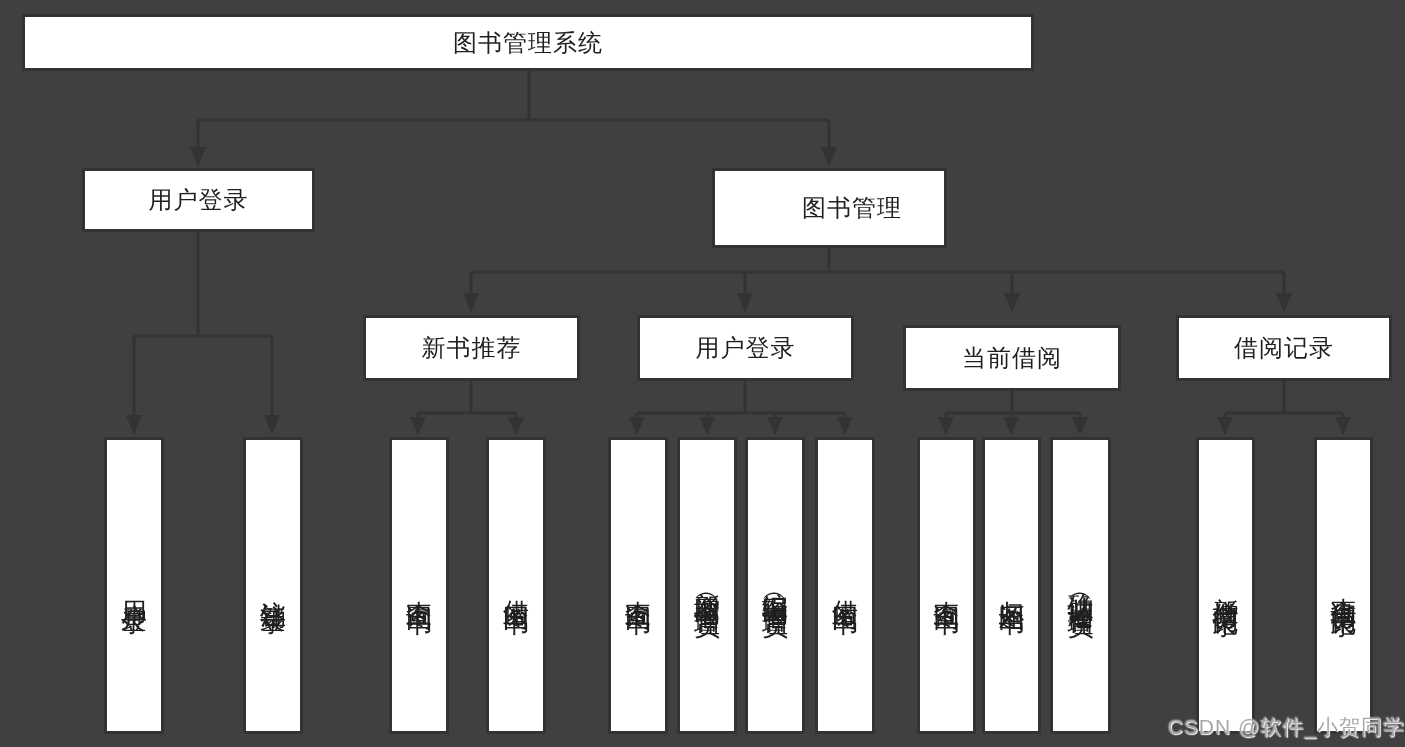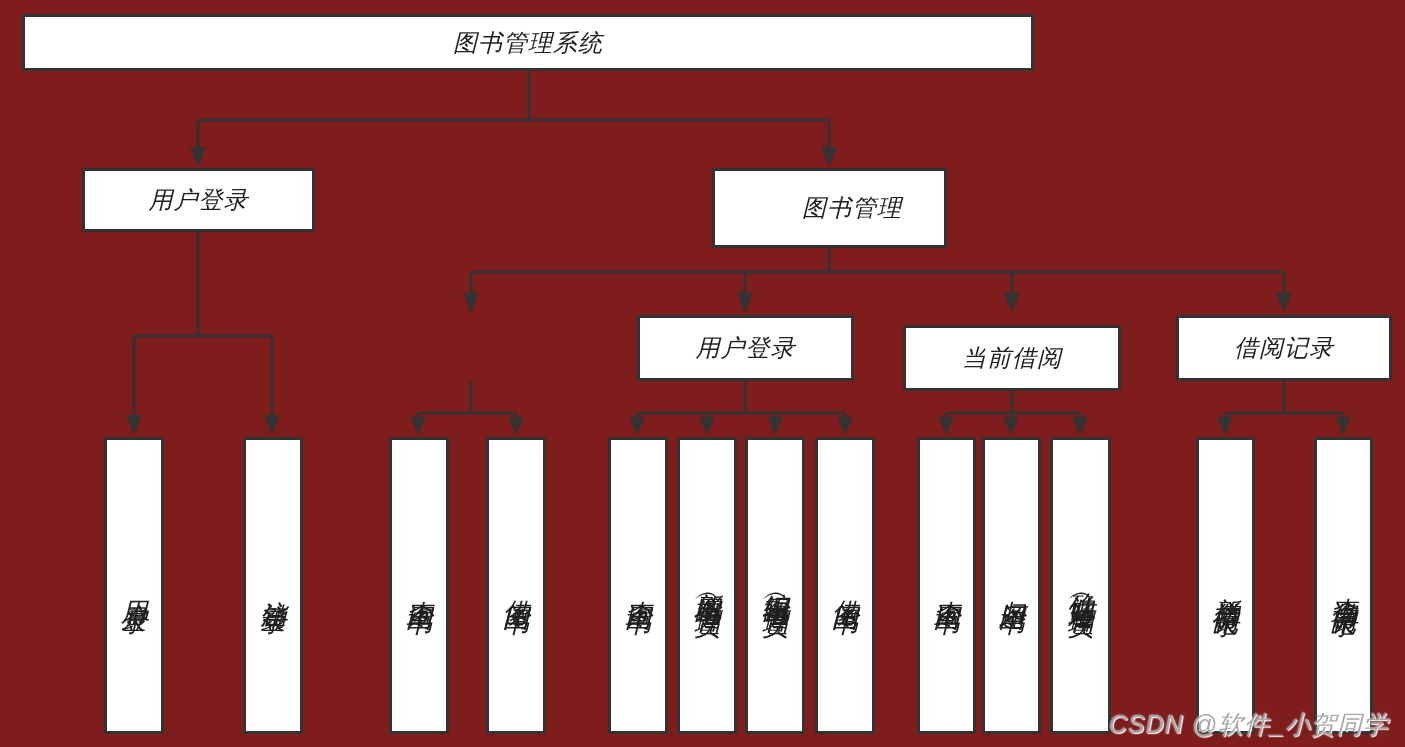--- a/index.html
+++ b/index.html
@@ -1,24 +1,23 @@
 <!DOCTYPE html>
 <html><head>
 <meta charset="utf-8">
 <style>
   html, body { margin:0; padding:0; background:#ffffff; }
   .canvas {
     position: relative;
     width: 1405px;
     height: 747px;
-    background: #7f1d1d;
+    background: #404040;
     font-family: "Liberation Sans", "DejaVu Sans", sans-serif;
     color: #1f1f1f;
     overflow: hidden;
-    font-style: italic;
   }
   .canvas svg { position:absolute; left:0; top:0; }
   .node {
     position: absolute;
     box-sizing: border-box;
     border: 3px solid #333333;
     background: #ffffff;
     display: flex;
     align-items: center;
     justify-content: center;
@@ -31,23 +30,23 @@
   }
   .vbox {
     writing-mode: vertical-rl;
     text-orientation: mixed;
     font-size: 26px;
     line-height: 1.12;
     letter-spacing: 3px;
   }
   .watermark {
     position: absolute;
-    right: 16px;
+    right: 0;
     bottom: 6px;
-    font-size: 25px;
+    font-size: 21px;
     color: rgba(158,158,158,0.9);
     text-shadow: 0 0 2px #ffffff, 1px 1px 1px #ffffff;
     z-index: 3;
     white-space: nowrap;
     letter-spacing: 1px;
   }
 </style>
 </head>
 <body>
 
@@ -106,20 +105,21 @@
       <polygon points="1072,417 1088,417 1080,435" fill="#333333"></polygon>
       <polygon points="1217,417 1233,417 1225,435" fill="#333333"></polygon>
       <polygon points="1335,417 1351,417 1343,435" fill="#333333"></polygon>
     </svg>
 
   <div class="node hbox" style="left:22px; top:14px; width:1012px; height:57px;">图书管理系统</div>
 
   <div class="node hbox" style="left:82px; top:168px; width:233px; height:64px;">用户登录</div>
   <div class="node hbox" style="left:712px; top:168px; width:235px; height:80px;padding-left:45px;">图书管理</div>
 
+  <div class="node hbox" style="left:363px; top:315px; width:217px; height:66px;">新书推荐</div>
   <div class="node hbox" style="left:637px; top:315px; width:217px; height:66px;">用户登录</div>
   <div class="node hbox" style="left:903px; top:325px; width:218px; height:66px;">当前借阅</div>
   <div class="node hbox" style="left:1176px; top:315px; width:216px; height:66px;">借阅记录</div>
 
   <div class="node vbox" style="left:104px; top:437px; width:60px; height:297px;">用户登录</div>
   <div class="node vbox" style="left:243px; top:437px; width:60px; height:297px;">注销登录</div>
 
   <div class="node vbox" style="left:389px; top:437px; width:60px; height:297px;">查询图书</div>
   <div class="node vbox" style="left:486px; top:437px; width:60px; height:297px;">借阅图书</div>
 

